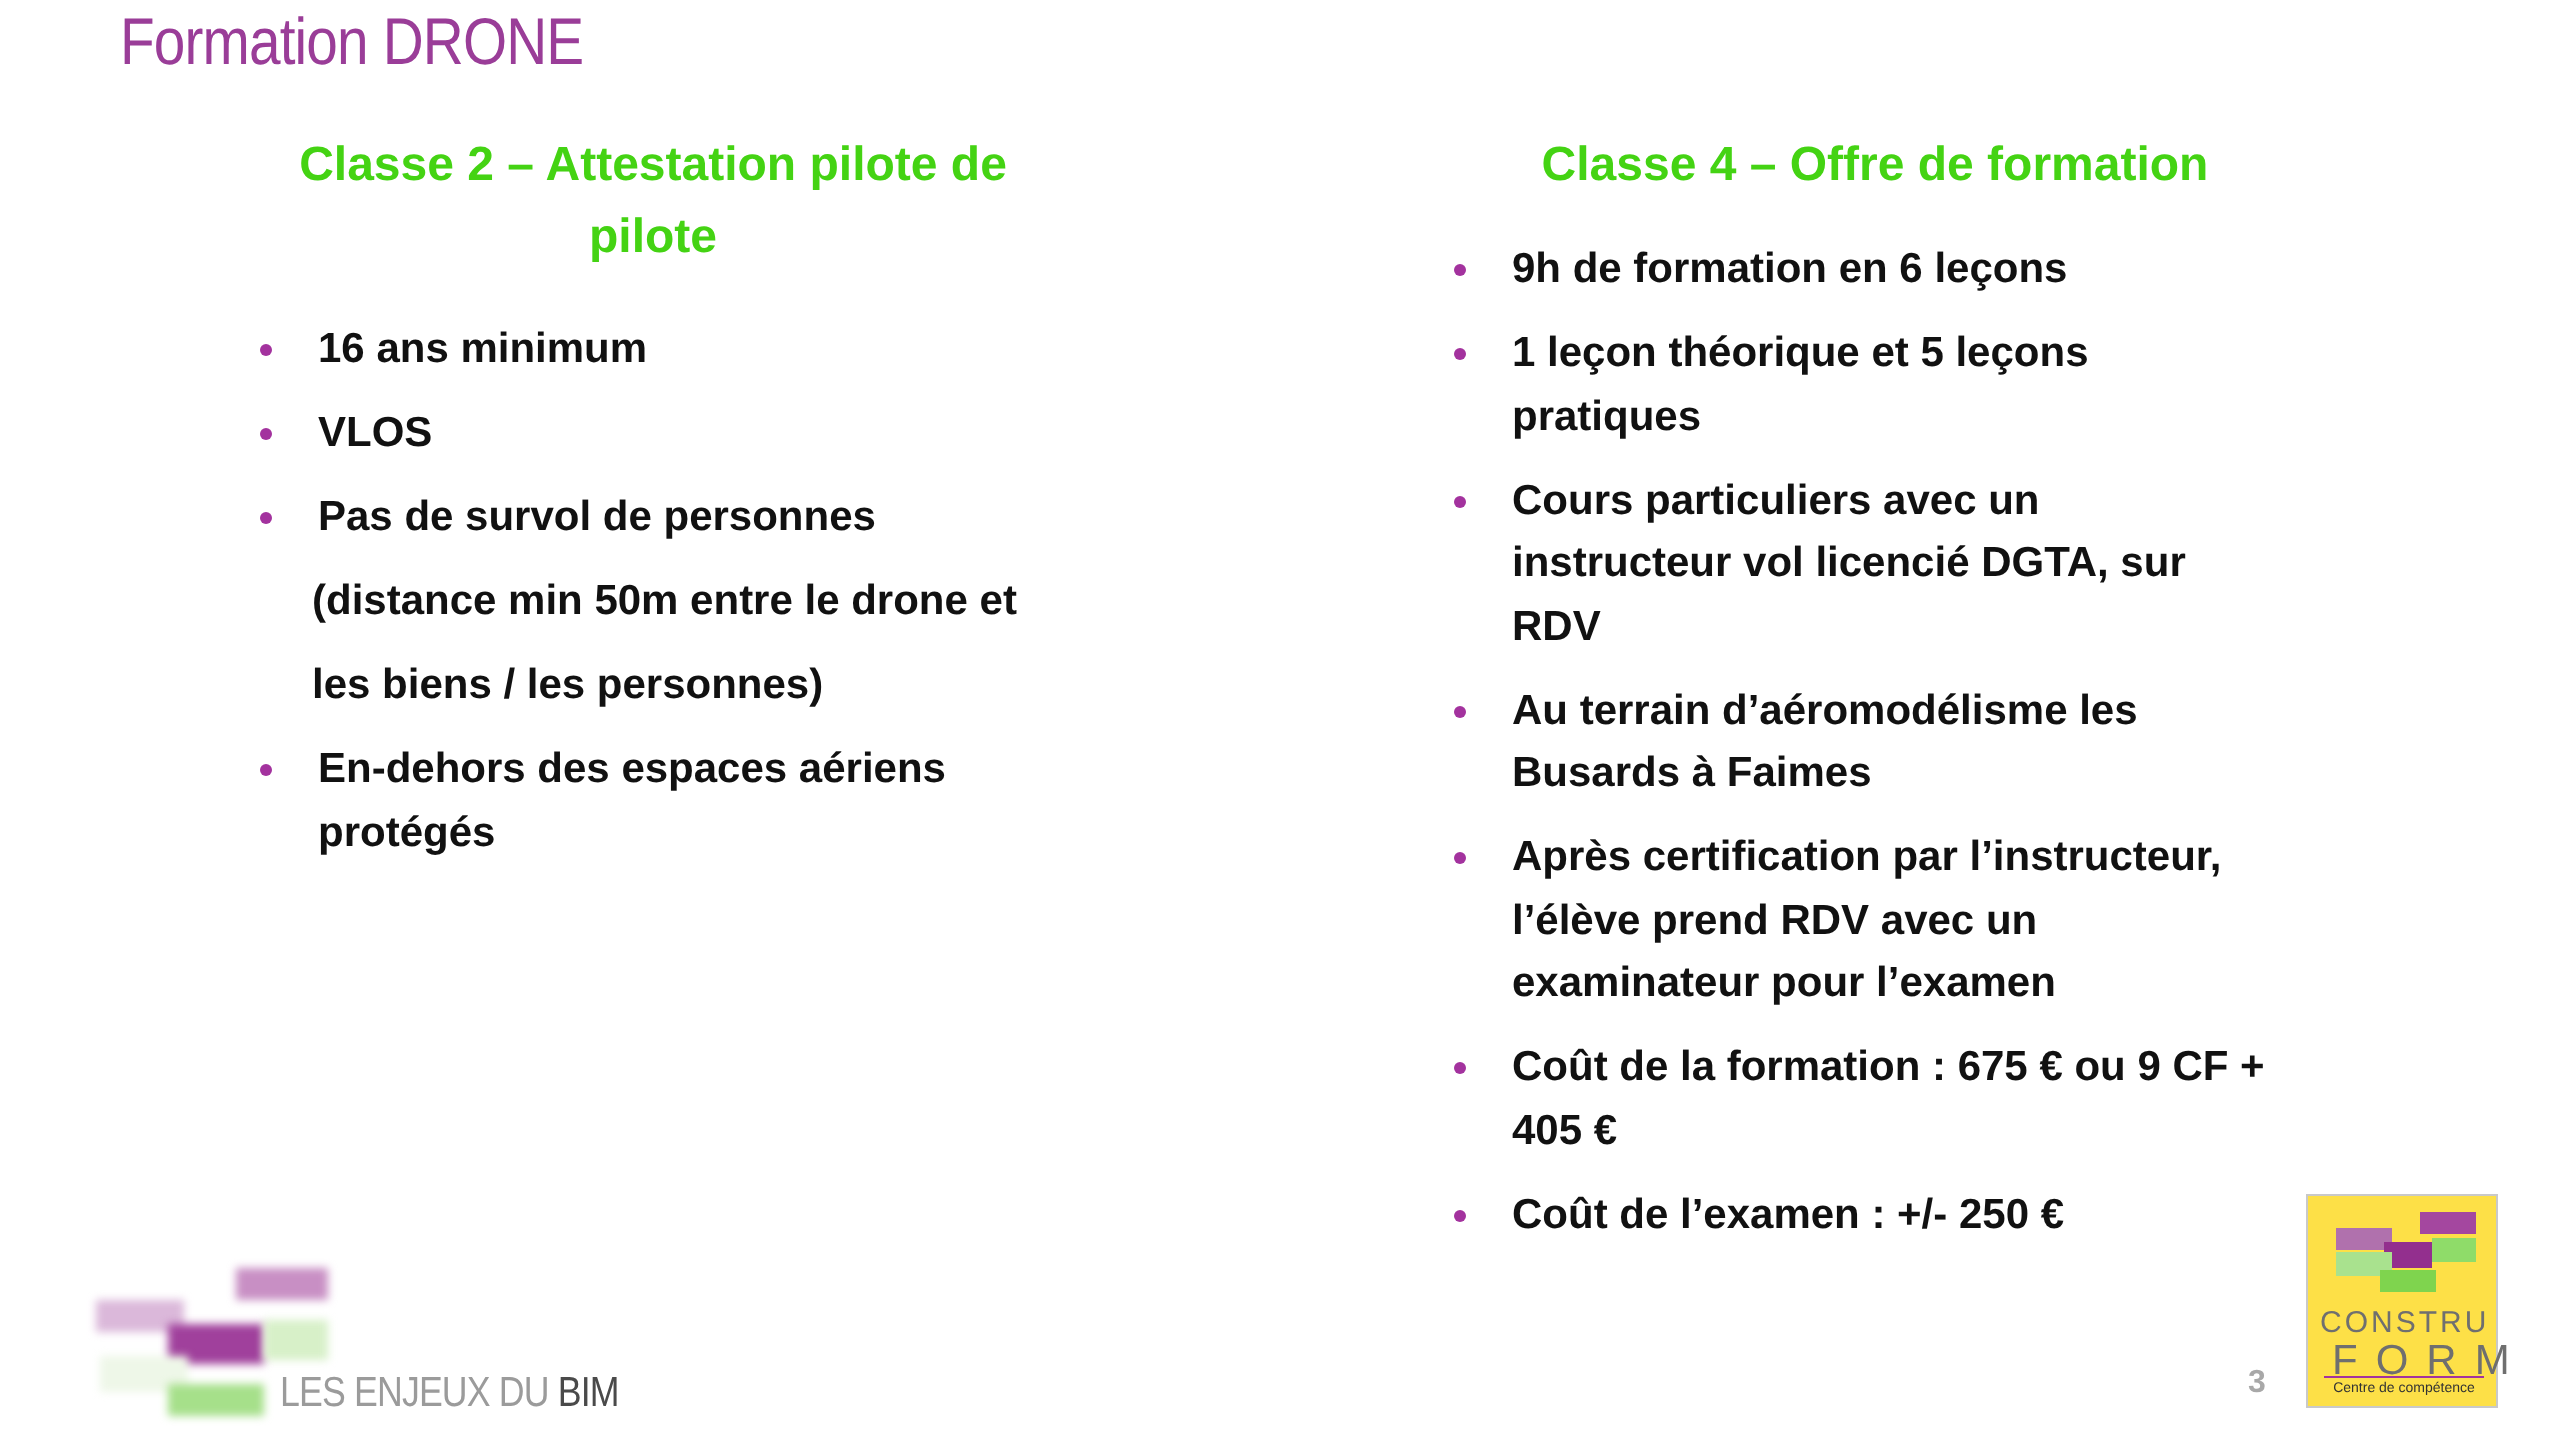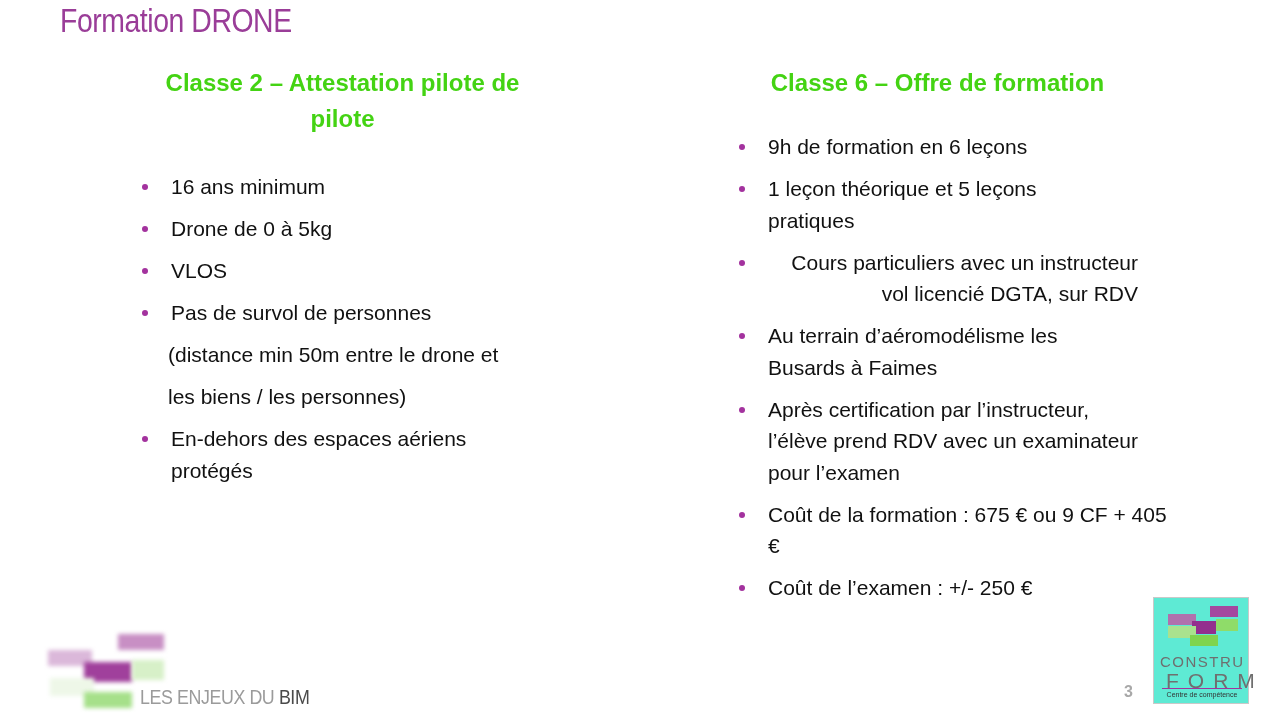--- a/index.html
+++ b/index.html
@@ -15,24 +15,24 @@
       font-size: 33px; color: #9a3d98;
       letter-spacing: -0.5px;
       transform: scaleX(0.86); transform-origin: left top;
       font-weight: normal;
     }
     .col-heading {
       position: absolute;
       font-weight: bold; font-size: 24px; color: #44d313;
       line-height: 36px; text-align: center;
     }
-    .left-heading { left: 120px; top: 65px; width: 445px; }
+    .left-heading { left: 104px; top: 65px; width: 445px; }
     .right-heading { left: 730px; top: 65px; width: 415px; }
 
-    ul.bullets { list-style: none; margin: 12px; padding: 0; position: absolute; }
+    ul.bullets { list-style: none; margin: 0; padding: 0; position: absolute; font-weight: bold; }
     ul.bullets li { position: relative; font-size: 21px; line-height: 31.5px; color: #111; }
     ul.bullets li .dot {
       position: absolute; left: -29px; top: 13px;
       width: 6px; height: 6px; border-radius: 50%; background: #a3329e;
     }
     ul.bullets li.nobullet { margin-left: -3px; }
 
     .left-list { left: 159px; top: 159px; width: 420px; }
     .left-list li { margin-bottom: 10.5px; }
 
@@ -49,21 +49,21 @@
     }
     .bim-text .strong { color: #4a4a4a; }
 
     .page-num {
       position: absolute; left: 1124px; top: 683px;
       font-size: 16px; font-weight: bold; color: #a8a8a8;
     }
 
     .constru-logo {
       position: absolute; left: 1153px; top: 597px; width: 96px; height: 107px;
-      border: 1px solid #c9c9c9; background: #5eead4; box-sizing: border-box;
+      border: 1px solid #c9c9c9; background: #fde047; box-sizing: border-box;
     }
     .constru-logo .r { position: absolute; }
     .constru-logo .l1 {
       position: absolute; left: 6px; top: 55px; width: 84px; text-align: center;
       font-size: 15px; letter-spacing: 1.5px; color: #6f6f6f;
     }
     .constru-logo .l2 {
       position: absolute; left: 6px; top: 71px; width: 84px; text-align: center;
       font-size: 21px; letter-spacing: 9px; color: #6f6f6f; padding-left: 6px; box-sizing: border-box;
     }
@@ -82,34 +82,33 @@
 
   <div class="slide-title">Formation DRONE</div>
 
   <div class="col-heading left-heading">
     <div>Classe 2 – Attestation pilote de</div>
     <div>pilote</div>
   </div>
 
   <ul class="bullets left-list">
     <li><span class="dot"></span><span>16 ans minimum</span></li>
-    <li><span class="dot"></span><span>Drone de 0 à 5kg</span></li>
     <li><span class="dot"></span><span>VLOS</span></li>
     <li><span class="dot"></span><span>Pas de survol de personnes</span></li>
     <li class="nobullet"><span>(distance min 50m entre le drone et</span></li>
     <li class="nobullet"><span>les biens / les personnes)</span></li>
     <li style="width:360px;"><span class="dot"></span><span>En-dehors des espaces aériens protégés</span></li>
   </ul>
 
-  <div class="col-heading right-heading">Classe 6 – Offre de formation</div>
+  <div class="col-heading right-heading">Classe 4 – Offre de formation</div>
 
   <ul class="bullets right-list">
     <li><span class="dot"></span><span>9h de formation en 6 leçons</span></li>
     <li style="width:330px;"><span class="dot"></span><span>1 leçon théorique et 5 leçons pratiques</span></li>
-    <li style="width:370px;text-align:right;"><span class="dot"></span><span>Cours particuliers avec un instructeur vol licencié DGTA, sur RDV</span></li>
+    <li style="width:370px;"><span class="dot"></span><span>Cours particuliers avec un instructeur vol licencié DGTA, sur RDV</span></li>
     <li style="width:345px;"><span class="dot"></span><span>Au terrain d’aéromodélisme les Busards à Faimes</span></li>
     <li style="width:380px;"><span class="dot"></span><span>Après certification par l’instructeur, l’élève prend RDV avec un examinateur pour l’examen</span></li>
     <li style="width:400px;"><span class="dot"></span><span>Coût de la formation : 675 € ou 9 CF + 405 €</span></li>
     <li><span class="dot"></span><span>Coût de l’examen : +/- 250 €</span></li>
   </ul>
 
   <div class="bim-logo">
     <div class="blur-rect" style="left:74px; top:4px; width:46px; height:16px; background:#c88fc4;"></div>
     <div class="blur-rect" style="left:4px; top:20px; width:44px; height:16px; background:#dbb8da;"></div>
     <div class="blur-rect" style="left:40px; top:32px; width:48px; height:20px; background:#a0409c;"></div>

